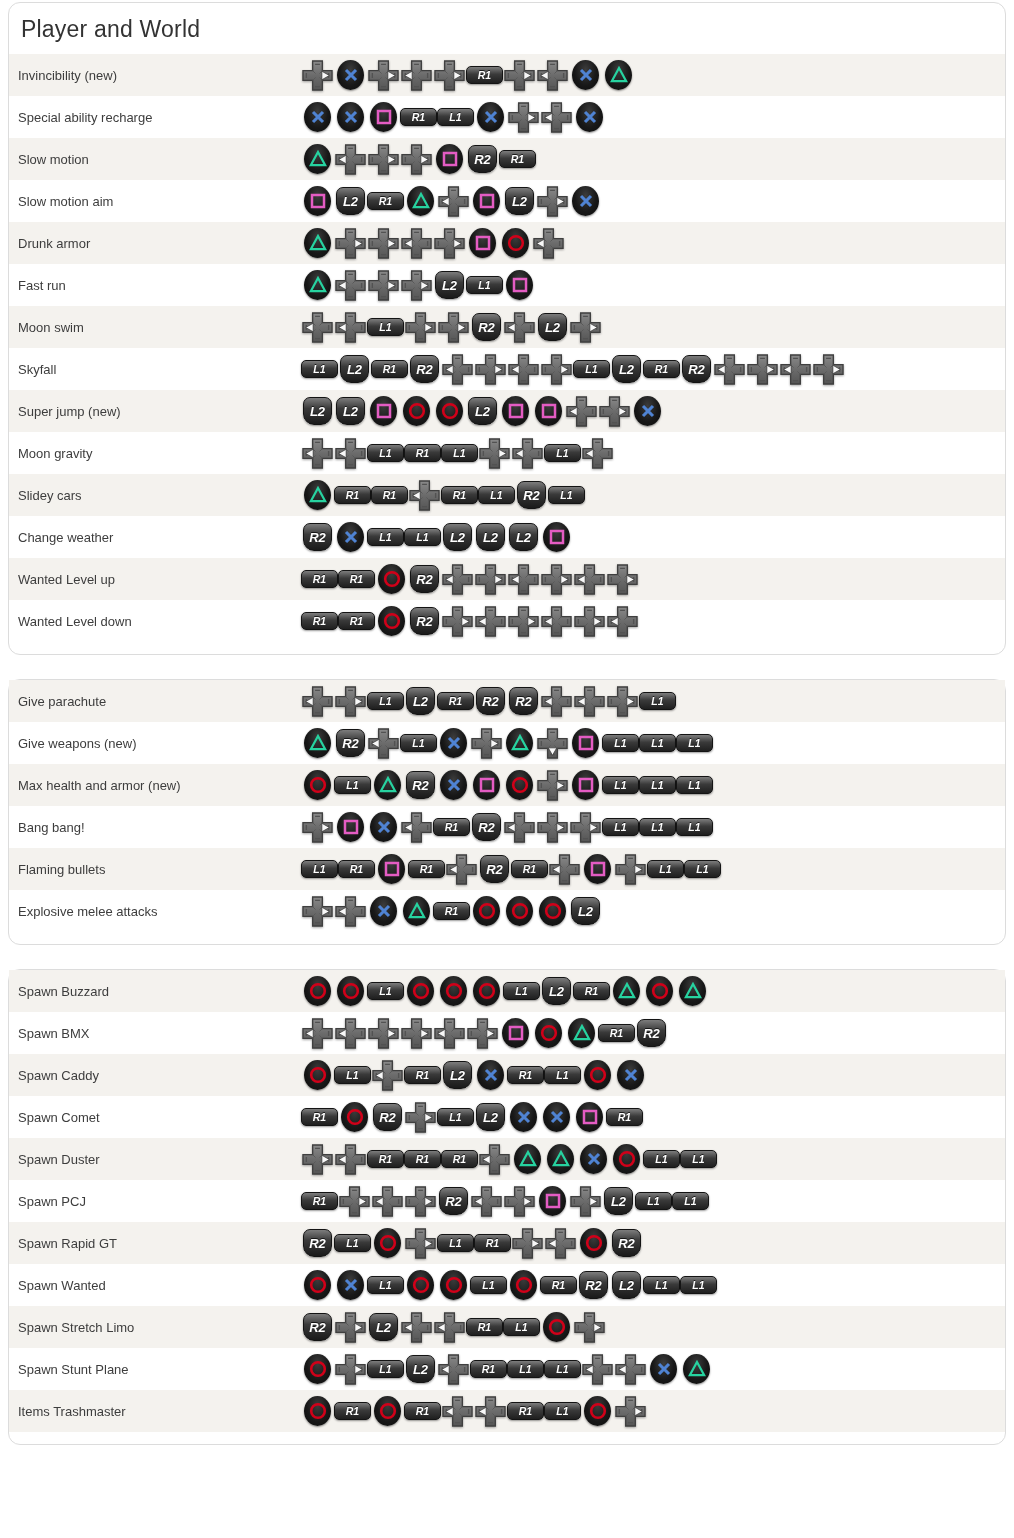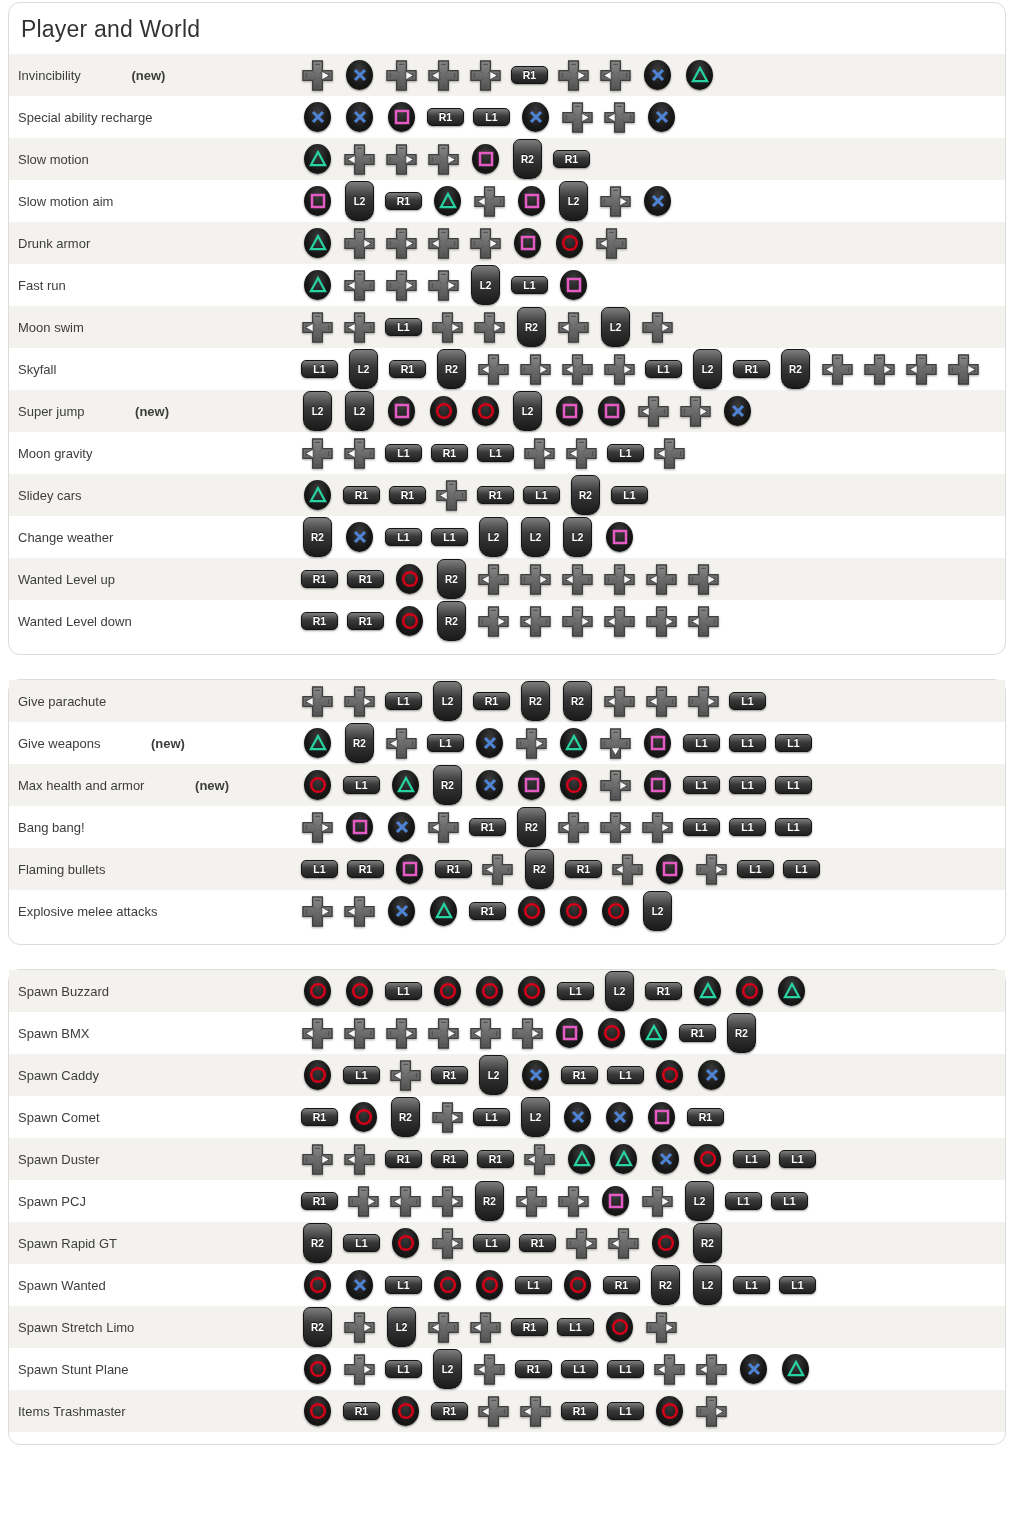--- a/index.html
+++ b/index.html
@@ -32,25 +32,25 @@
     height: 42px;
   }
   .cheat-row.striped { background: #f4f2ee; }
   .cheat-label {
     flex: 0 0 283px;
     padding-left: 9px;
     font-size: 13px;
     color: #3d3d3d;
     white-space: nowrap;
   }
-  .cheat-label b { font-weight: 700; margin-left: 47px; }
+  .cheat-label b { font-weight: 400; }
   .button-sequence {
     display: flex;
     align-items: center;
-    gap: 9px;
+    font-style: italic;
   }
   .btn-slot {
     min-width: 33px;
     display: flex;
     justify-content: center;
     align-items: center;
   }
   
   .face-btn {
     width: 27px;
@@ -75,27 +75,27 @@
     font-weight: 700;
     display: flex;
     align-items: center;
     justify-content: center;
     text-shadow: 0 -1px 0 rgba(0,0,0,0.7);
     box-sizing: border-box;
   }
   
   .trigger-btn {
     width: 29px;
-    height: 40px;
+    height: 28px;
     border-radius: 7px 7px 11px 11px;
     background: linear-gradient(#7d7d7d 0%, #3a3a3a 40%, #1a1a1a 100%);
     border: 1px solid #141414;
     box-shadow: 0 1px 2px rgba(0,0,0,0.4);
     color: #ffffff;
-    font-size: 10px;
+    font-size: 13px;
     font-weight: 700;
     display: flex;
     align-items: center;
     justify-content: center;
     text-shadow: 0 -1px 0 rgba(0,0,0,0.7);
     box-sizing: border-box;
   }
   .dpad-btn { filter: drop-shadow(0 1px 1px rgba(0,0,0,0.35)); line-height: 0; }
   .hidden-defs { position: absolute; width: 0; height: 0; }
 </style>

